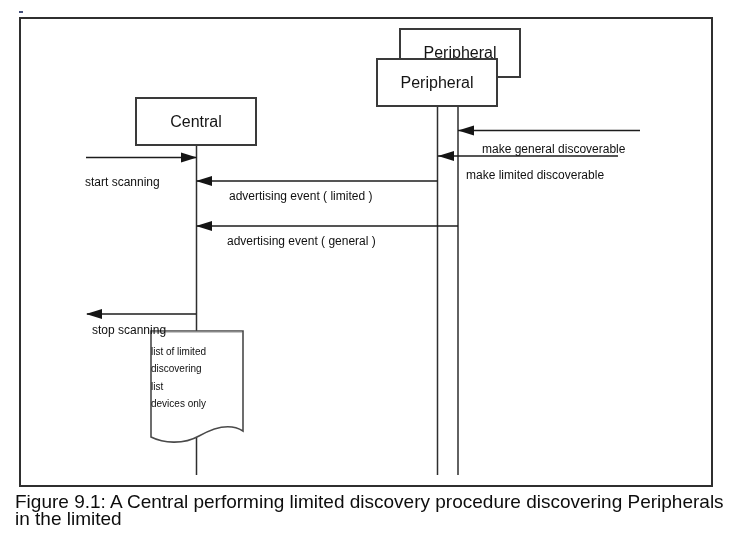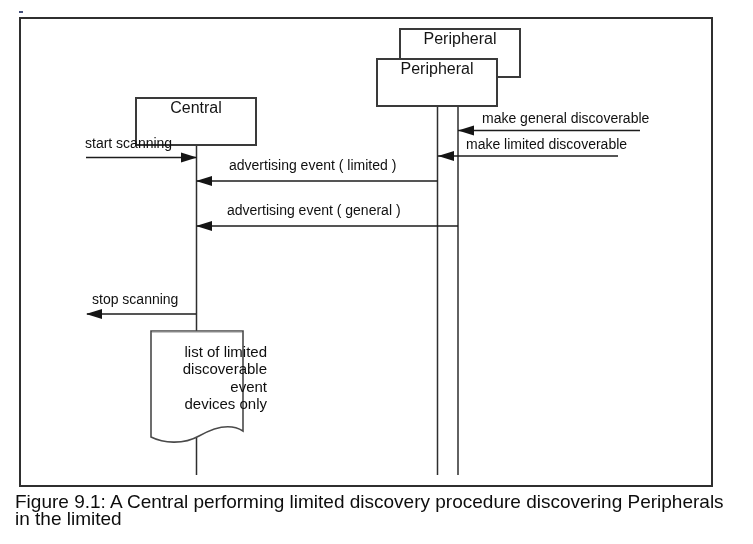--- a/index.html
+++ b/index.html
@@ -18,39 +18,39 @@
     position:absolute;left:19px;top:17px;width:694px;height:470px;
     border:2px solid #2f2f2f;box-sizing:border-box;background:transparent;
     z-index:0;
   }
   svg.canvas{
     position:absolute;left:0;top:0;width:753px;height:544px;z-index:1;
   }
   .actor{
     position:absolute;box-sizing:border-box;
     border:2px solid #3a3a3a;background:#ffffff;
-    display:flex;align-items:flex-start;justify-content:center;
+    display:flex;align-items:center;justify-content:center;
     font-size:16px;color:#141414;
   }
   .actor.central{left:135px;top:58px;width:122px;height:49px;z-index:3;margin-top:39px;}
   .actor.peri-back{left:399px;top:28px;width:122px;height:50px;z-index:2;}
   .actor.peri-front{left:376px;top:58px;width:122px;height:49px;z-index:3;}
   .msg-label{
     position:absolute;z-index:5;
-    font-size:14px;color:#101010;white-space:nowrap;line-height:14px;
+    font-size:12px;color:#101010;white-space:nowrap;line-height:14px;margin-top:31px;
   }
-  .lbl-start-scanning{left:85px;top:136px;}
+  .lbl-start-scanning{left:85px;top:144px;}
   .lbl-make-general{left:482px;top:111px;}
   .lbl-make-limited{left:466px;top:137px;text-align:right;}
   .lbl-adv-limited{left:229px;top:158px;}
   .lbl-adv-general{left:227px;top:203px;}
   .lbl-stop-scanning{left:92px;top:292px;}
   .note-text{
     position:absolute;left:151px;top:343px;width:116px;z-index:5;
-    font-size:15px;line-height:17.3px;color:#0f0f0f;text-align:right;
+    font-size:10px;line-height:17.3px;color:#0f0f0f;text-align:left;
   }
   .caption{
     position:absolute;left:15px;top:494px;width:720px;z-index:5;
     font-size:19px;line-height:16.8px;color:#0d0d0d;
   }
 </style>
 </head>
 <body>
 
 <div class="page">
@@ -99,22 +99,22 @@
 
   <div class="msg-label lbl-start-scanning">start scanning</div>
   <div class="msg-label lbl-make-general">make general discoverable</div>
   <div class="msg-label lbl-make-limited">make limited discoverable</div>
   <div class="msg-label lbl-adv-limited">advertising event ( limited )</div>
   <div class="msg-label lbl-adv-general">advertising event ( general )</div>
   <div class="msg-label lbl-stop-scanning">stop scanning</div>
 
   <div class="note-text">
     <div>list of limited</div>
-    <div>discoverable</div>
-    <div>event</div>
+    <div>discovering</div>
+    <div>list</div>
     <div>devices only</div>
   </div>
 
   <div class="caption">
     <div>Figure 9.1:  A Central performing limited discovery procedure discovering Peripherals in the limited</div>
   </div>
 
 </div>
 
 </body></html>

